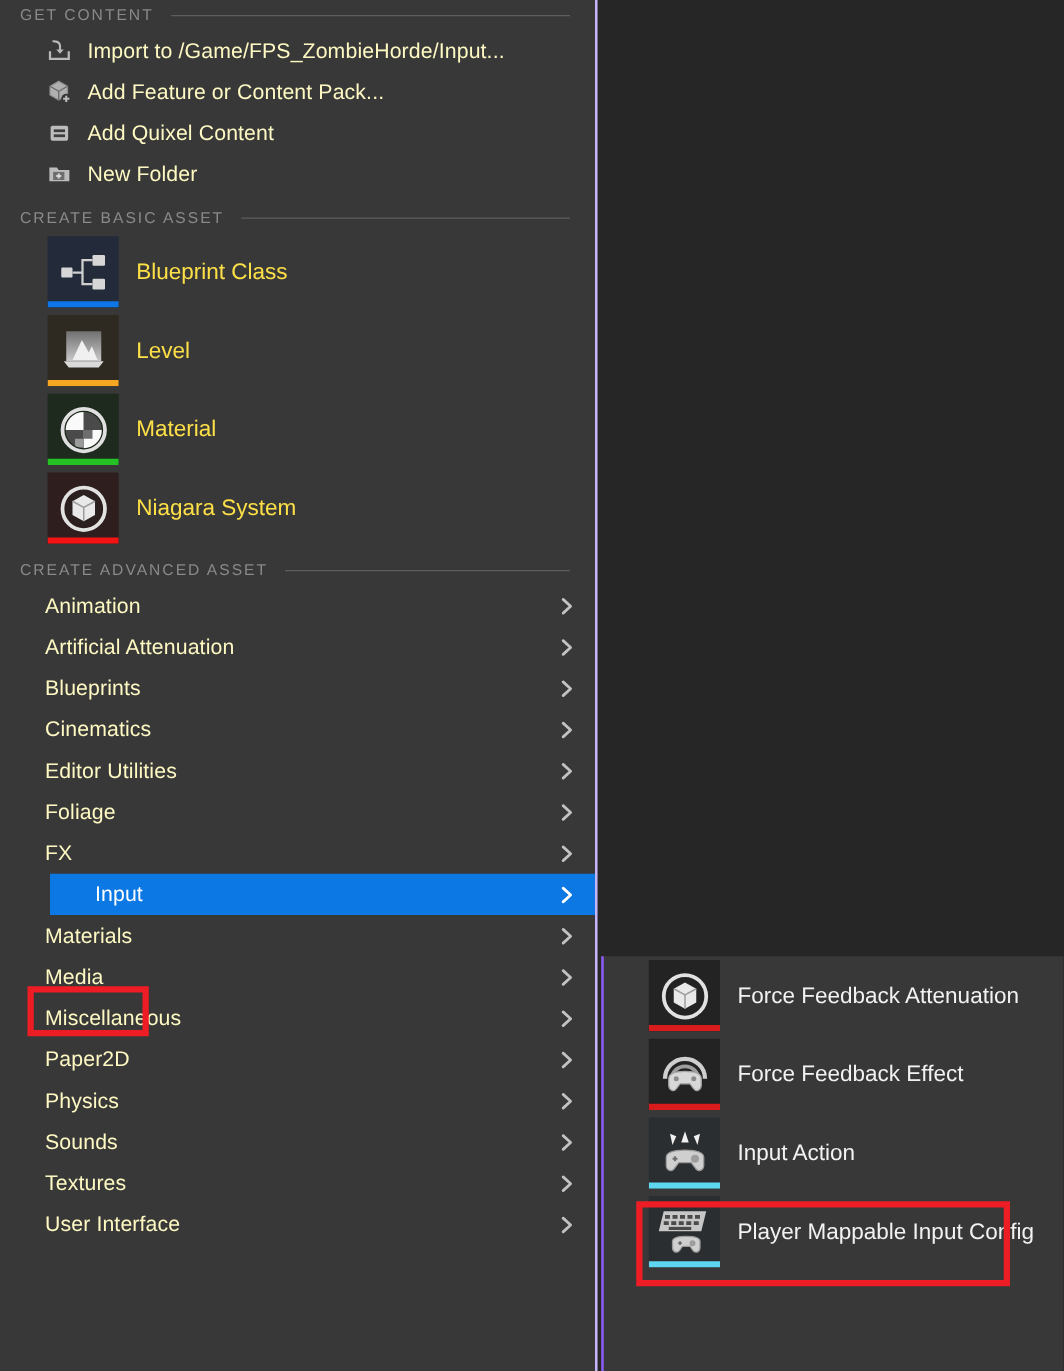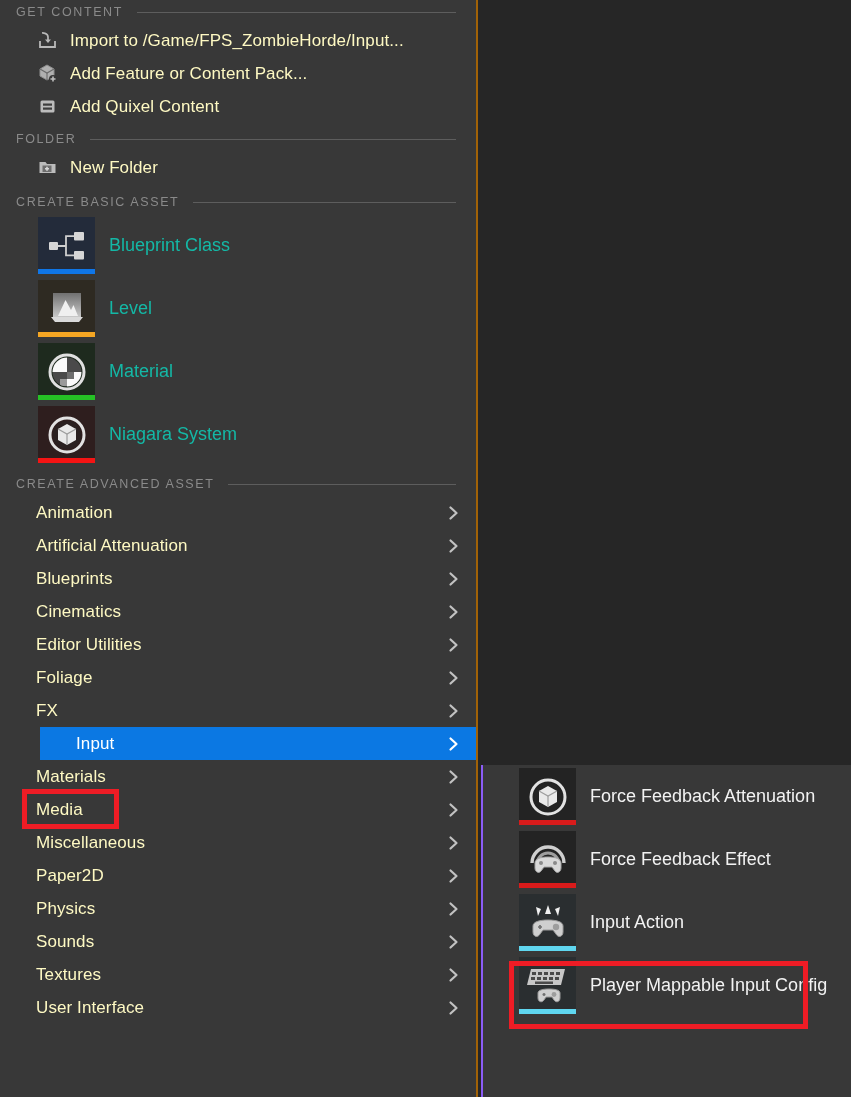--- a/index.html
+++ b/index.html
@@ -16,21 +16,21 @@
     -webkit-font-smoothing: antialiased;
   }
 
   
   #main-menu {
     position: absolute;
     left: 0; top: 0;
     width: 478px;
     height: 1097px;
     background: #383838;
-    border-right: 2px solid #a16207;
+    border-right: 2px solid #c4b5fd;
     box-sizing: border-box;
   }
 
   .section-header {
     display: flex;
     align-items: center;
     height: 24px;
     padding: 0 16px 0 16px;
     box-sizing: border-box;
   }
@@ -96,21 +96,21 @@
     justify-content: center;
     overflow: hidden;
   }
   .asset-tile .tile-bar {
     position: absolute;
     left: 0; right: 0; bottom: 0;
     height: 5px;
   }
   .asset-row .ar-label {
     font-size: 18px;
-    color: #14b8a6;
+    color: #fde047;
     white-space: nowrap;
   }
 
   
   .chev {
     position: absolute;
     right: 16px;
     top: 50%;
     transform: translateY(-50%);
     width: 12px;
@@ -197,24 +197,20 @@
     <span class="icon-slot">
       <svg width="21" height="21" viewBox="0 0 21 21">
         <rect x="3.5" y="4.5" width="14" height="12" rx="1.5" fill="#bcbcbc"></rect>
         <rect x="6" y="7.5" width="9" height="2.2" fill="#3d3d3d"></rect>
         <rect x="6" y="11.5" width="9" height="2.2" fill="#3d3d3d"></rect>
       </svg>
     </span>
     <span class="mi-label">Add Quixel Content</span>
   </div>
 
-  <div class="section-header" style="margin-top:4px">
-    <span class="sh-label">FOLDER</span>
-    <span class="sh-rule"></span>
-  </div>
 
   <div class="menu-row">
     <span class="icon-slot">
       <svg width="21" height="21" viewBox="0 0 21 21">
         <path d="M2.5 5 L8.5 5 L10 7 L18.5 7 L18.5 16 L2.5 16 Z" fill="#bcbcbc"></path>
         <rect x="5.5" y="8.5" width="9" height="6.5" fill="#6e6e6e"></rect>
         <path d="M10 9.8 L10 13.8 M8 11.8 L12 11.8" stroke="#d8d8d8" stroke-width="1.6"></path>
       </svg>
     </span>
     <span class="mi-label">New Folder</span>

